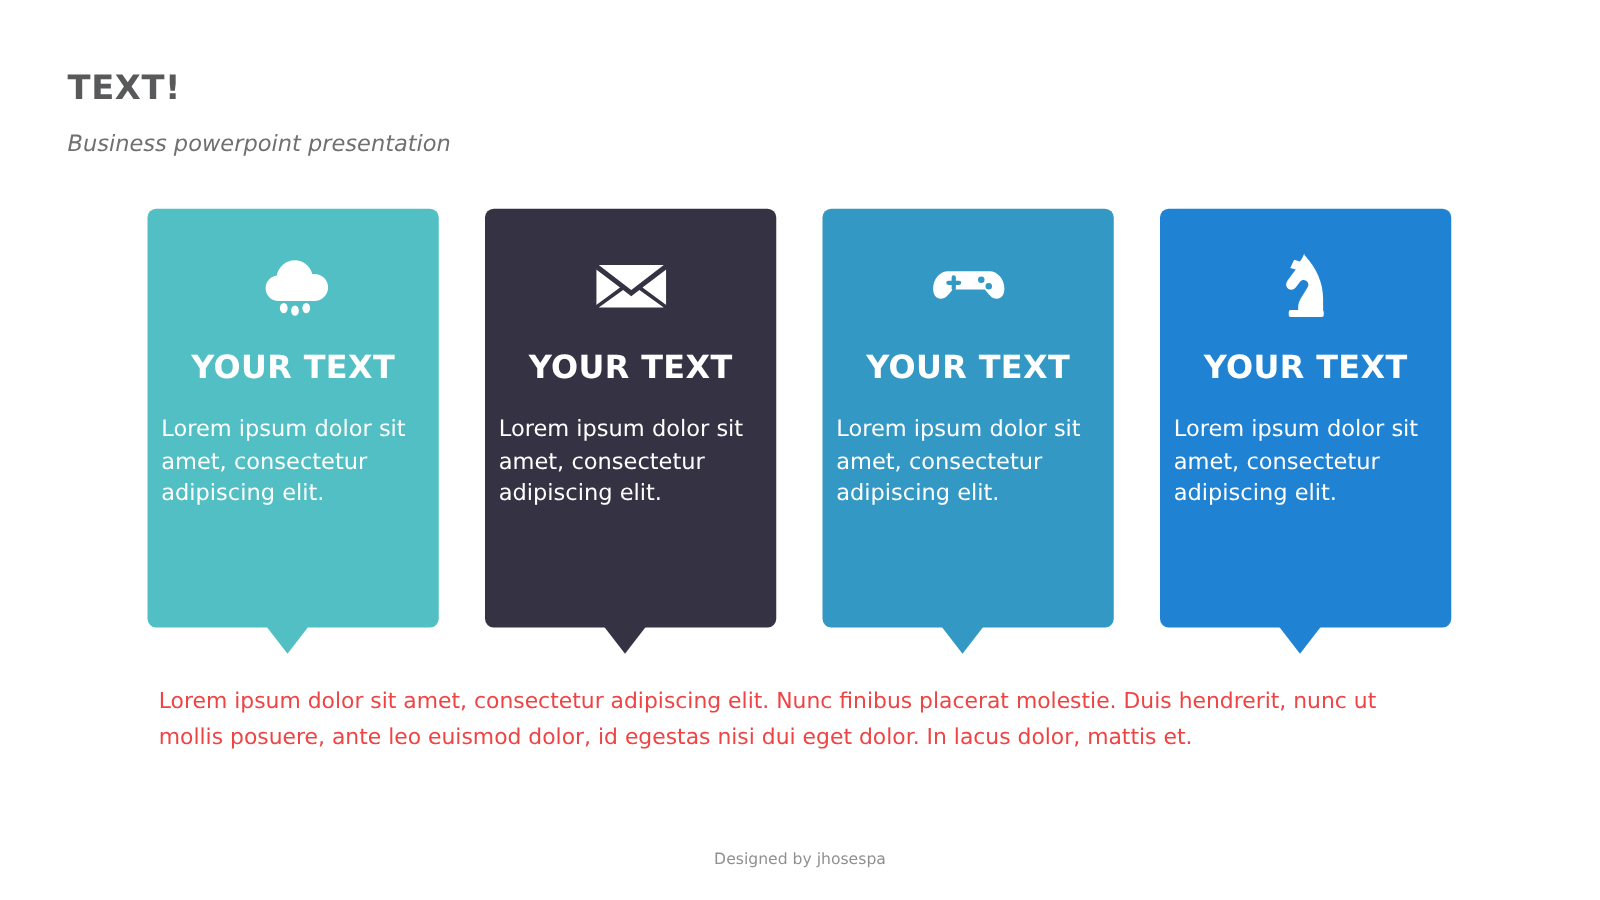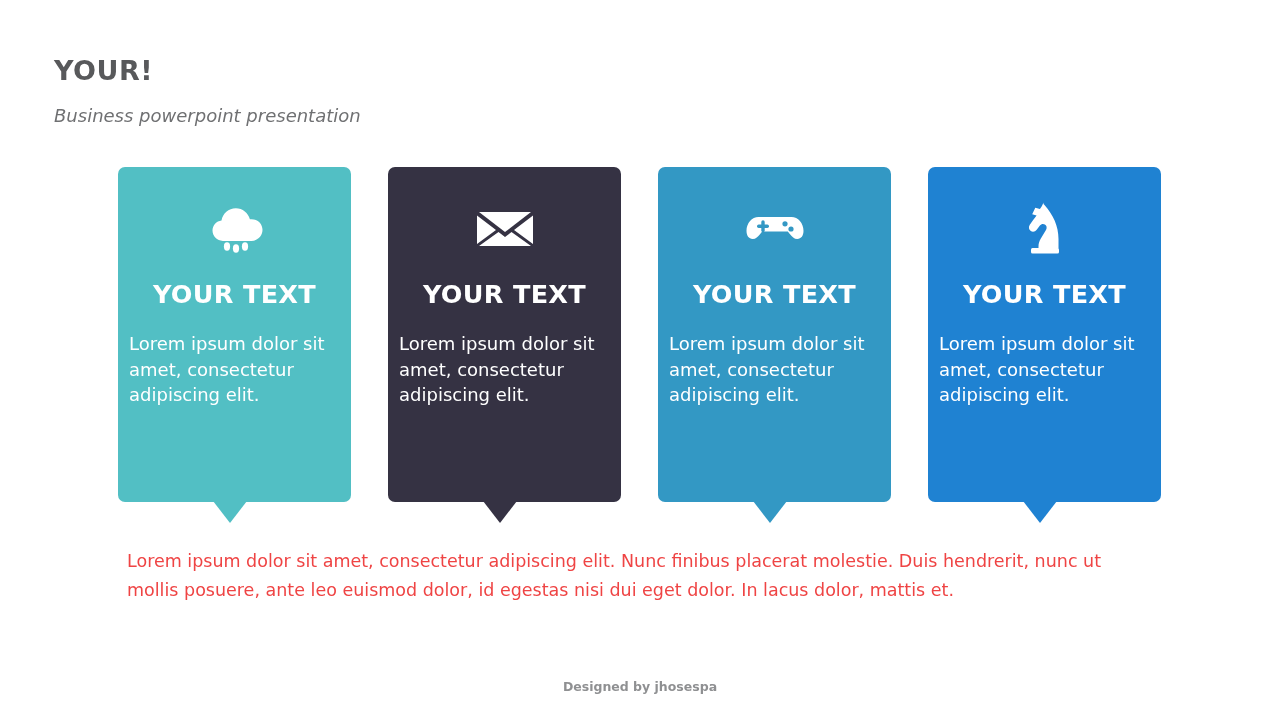--- a/index.html
+++ b/index.html
@@ -104,29 +104,28 @@
     text-align: left;
   }
   .credit {
     position: absolute;
     left: 0;
     right: 0;
     top: 679px;
     text-align: center;
     font-size: 12.5px;
     color: #8f9092;
-    font-weight: bold;
   }
 </style>
 </head>
 <body>
 
 <div class="slide">
 
-  <div class="title">YOUR!</div>
+  <div class="title">TEXT!</div>
   <div class="subtitle">Business powerpoint presentation</div>
 
   <div class="cards">
 
     <div class="card-wrap" style="left:0px;">
       <div class="card" style="background:#52bfc4;">
         <div class="icon-box">
           <svg width="58" height="50" viewBox="0 0 58 50" fill="#ffffff" xmlns="http://www.w3.org/2000/svg">
             <path d="M45.4 16.2c-.5 0-1 .05-1.5.13C42.3 9.9 36.6 5.2 29.8 5.2c-7.2 0-13.2 5.3-14.3 12.2-5.1.6-9 4.9-9 10.2 0 5.7 4.6 10.3 10.3 10.3h28.6c6.1 0 11.1-5 11.1-11.1s-5-10.6-11.1-10.6z"></path>
             <ellipse cx="21" cy="43.5" rx="3.1" ry="4.2"></ellipse>

